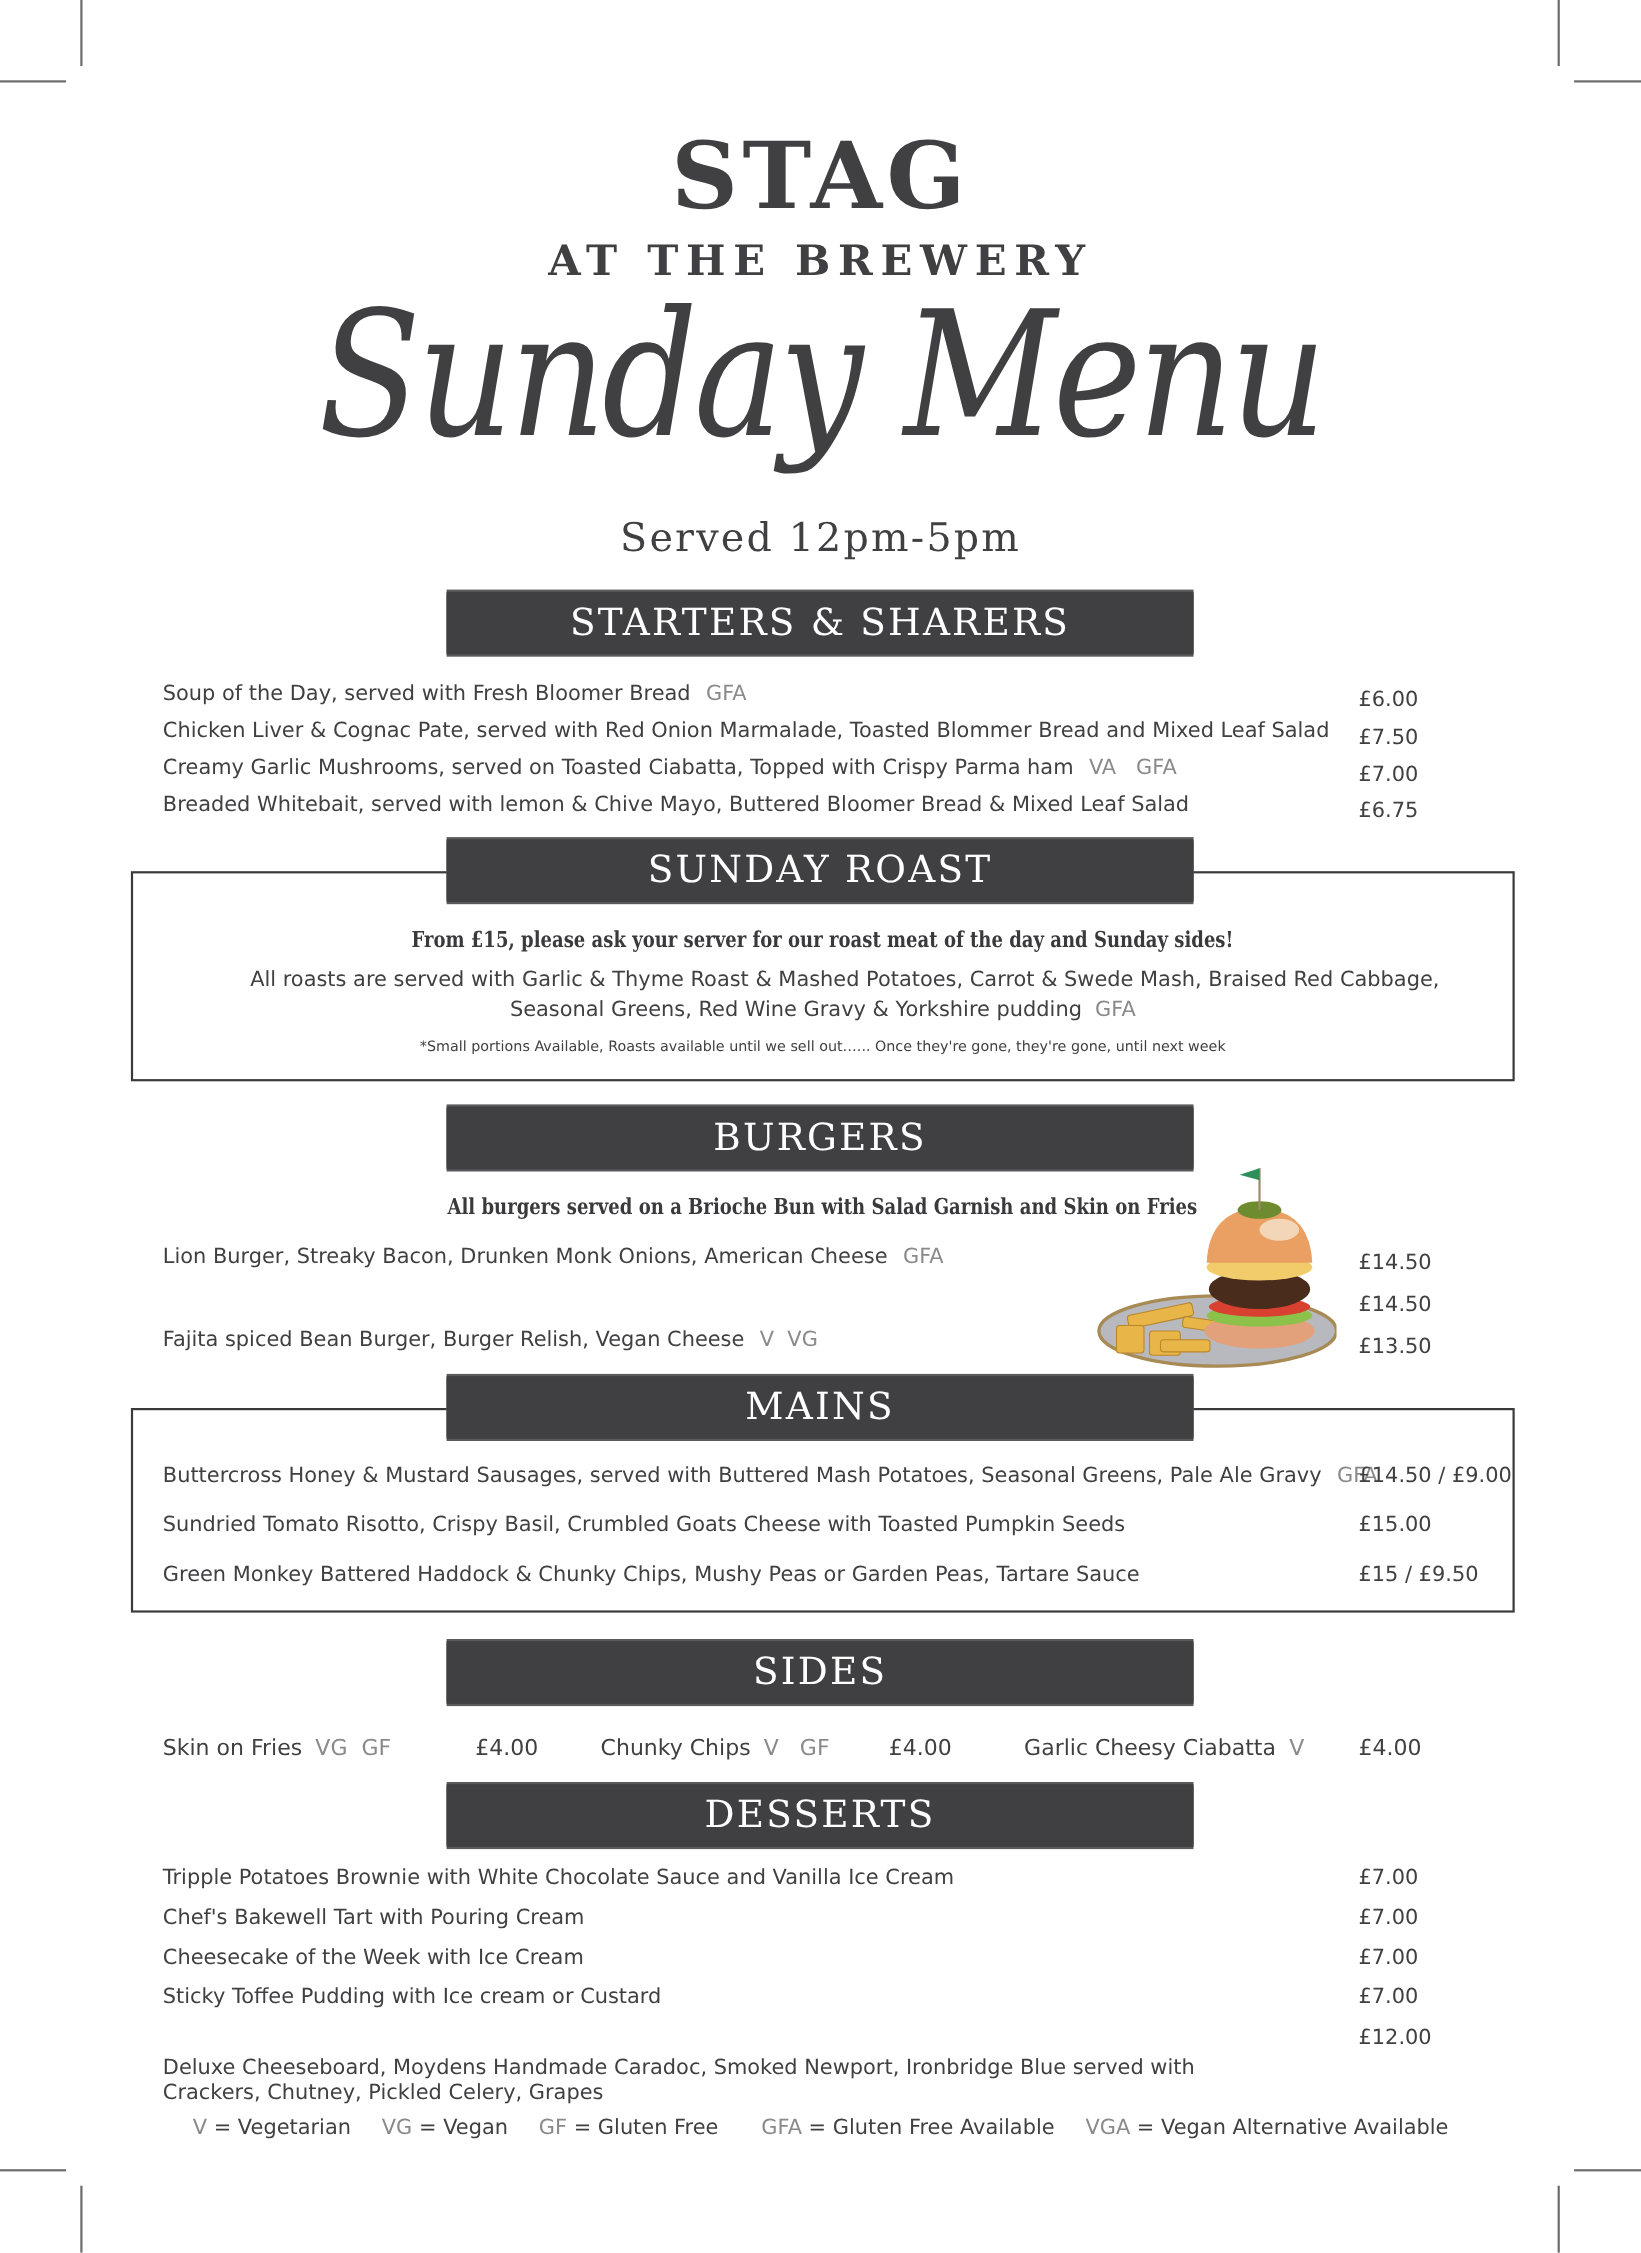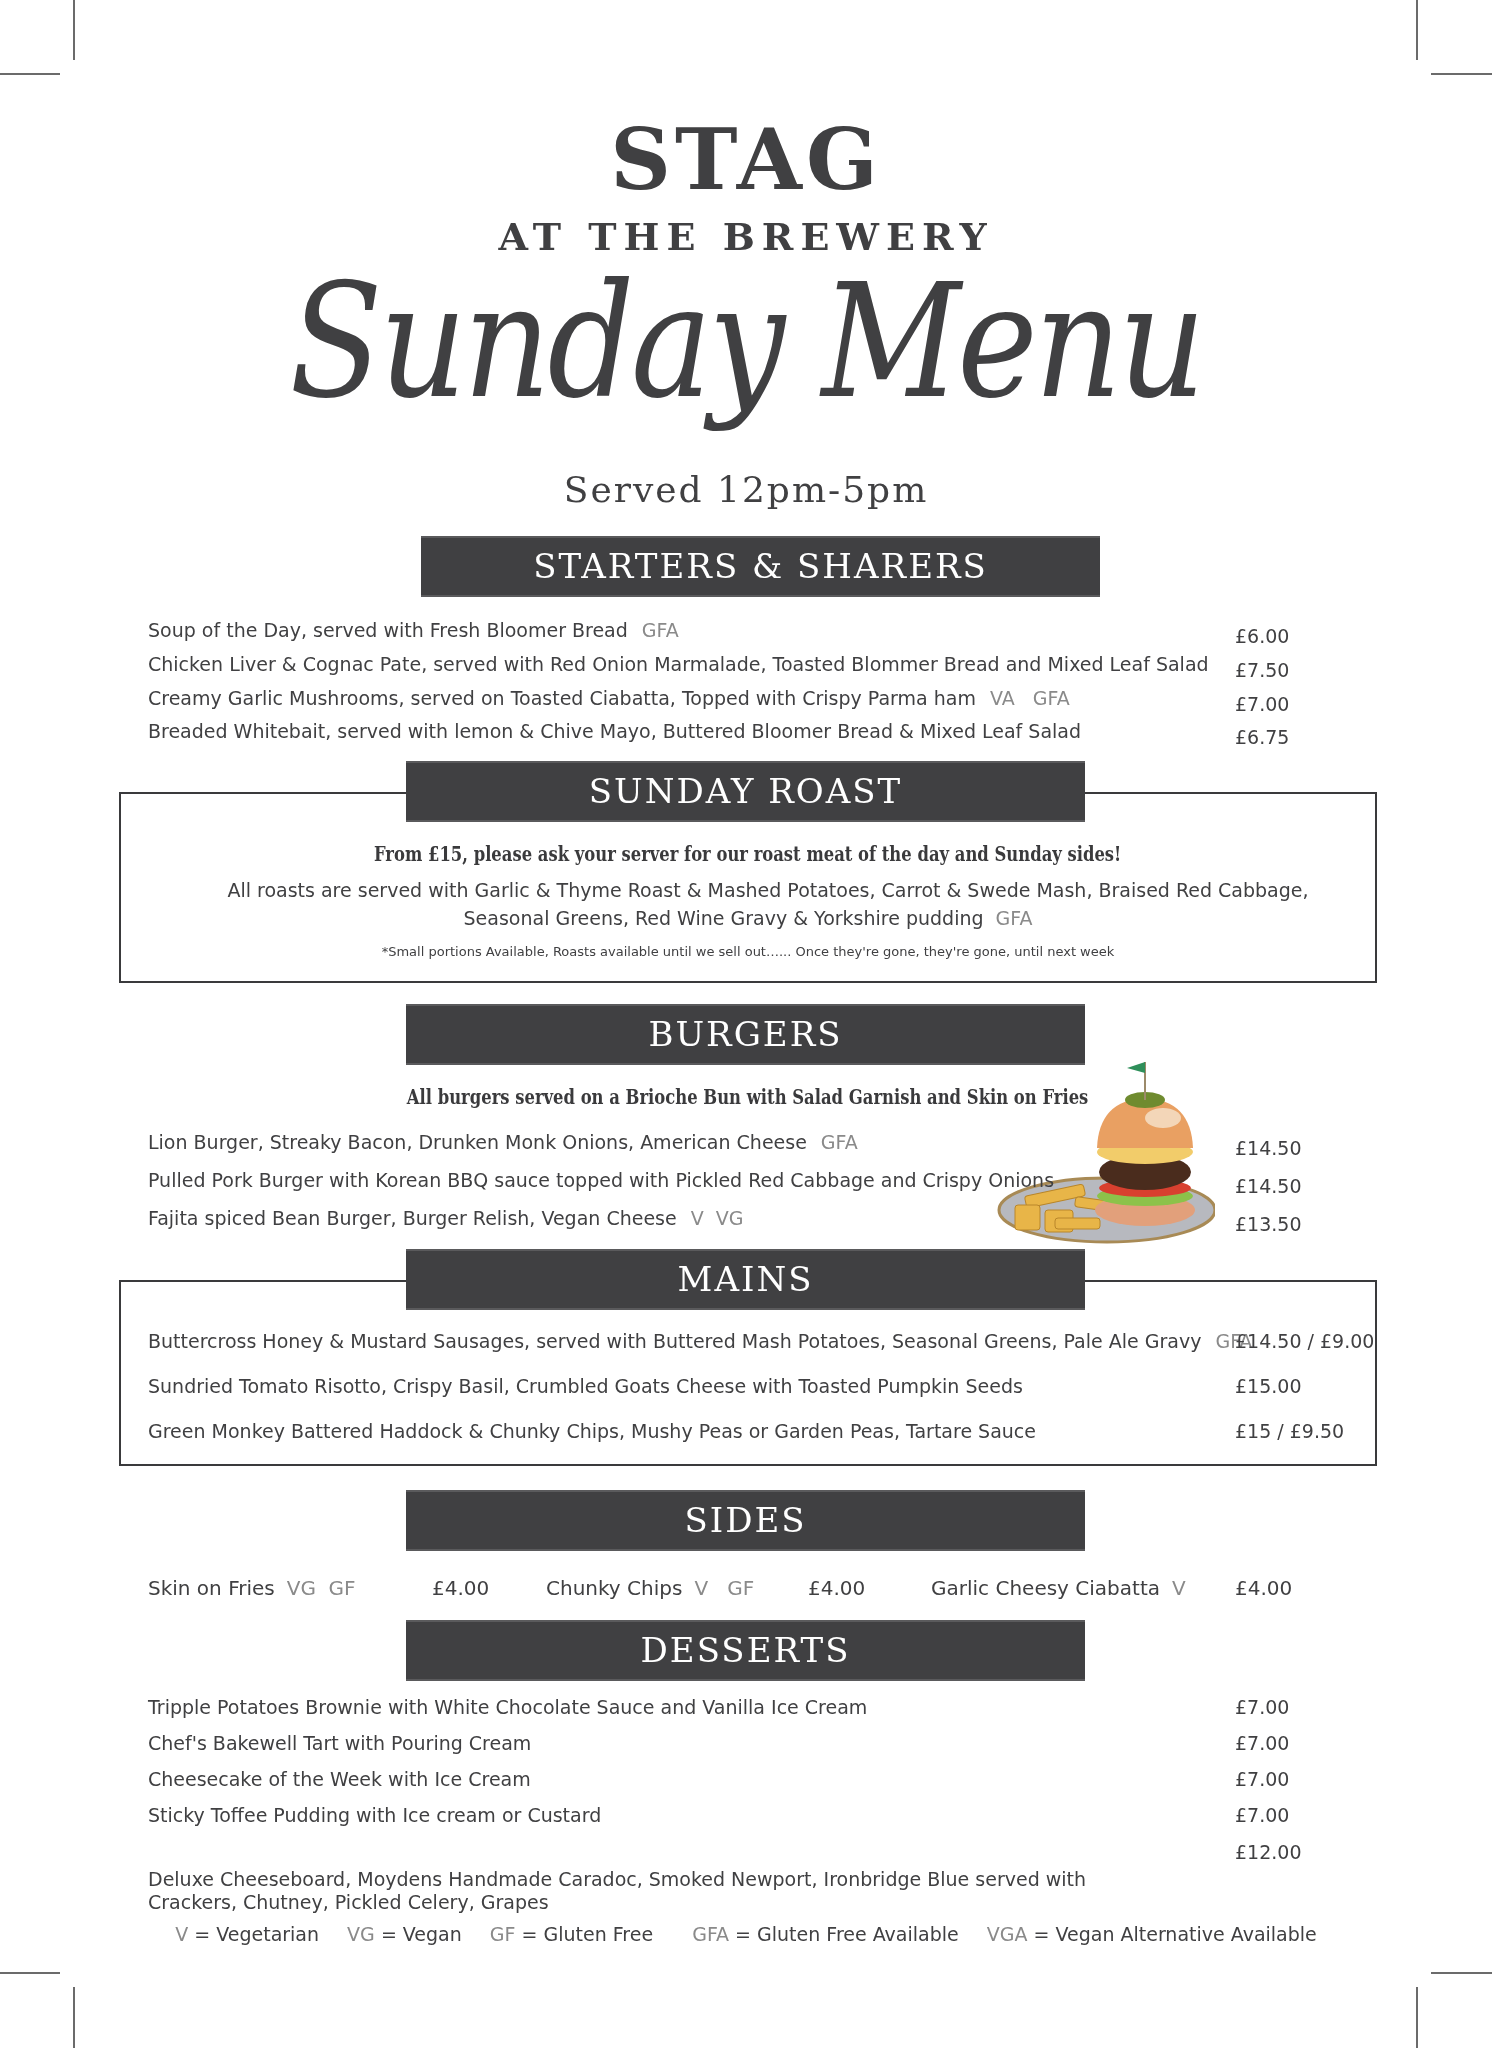--- a/index.html
+++ b/index.html
@@ -85,21 +85,21 @@
 <div class="crop" style="left:0;top:1972px;width:60px;height:2px;"></div>
 <div class="crop" style="left:73px;top:1987px;width:2px;height:61px;"></div>
 <div class="crop" style="left:1431px;top:1972px;width:61px;height:2px;"></div>
 <div class="crop" style="left:1416px;top:1987px;width:2px;height:61px;"></div>
 
 <div class="title-stag">STAG</div>
 <div class="title-sub">AT THE BREWERY</div>
 <div class="title-script">Sunday Menu</div>
 <div class="served">Served 12pm-5pm</div>
 
-<div class="banner" style="top:538px;margin-left:15px;">STARTERS &amp; SHARERS</div>
+<div class="banner" style="top:538px;">STARTERS &amp; SHARERS</div>
 
 <div class="row" style="top:616px;">
   <span class="desc"><span>Soup of the Day, served with Fresh Bloomer Bread</span><span class="tag">GFA</span></span>
   <span class="price">£6.00</span>
 </div>
 <div class="row" style="top:650px;">
   <span class="desc"><span>Chicken Liver &amp; Cognac Pate, served with Red Onion Marmalade, Toasted Blommer Bread and Mixed Leaf Salad</span></span>
   <span class="price">£7.50</span>
 </div>
 <div class="row" style="top:684px;">
@@ -146,21 +146,20 @@
   <ellipse cx="150" cy="40" rx="20" ry="8" fill="#6f8b2f"></ellipse>
   <line x1="150" y1="40" x2="150" y2="2" stroke="#9c8a6a" stroke-width="2"></line>
   <path d="M150 2 L132 8 L150 13 Z" fill="#2f8f5a"></path>
 </svg>
 
 <div class="row" style="top:1128px;">
   <span class="desc"><span>Lion Burger, Streaky Bacon, Drunken Monk Onions, American Cheese</span><span class="tag">GFA</span></span>
   <span class="price">£14.50</span>
 </div>
 <div class="row" style="top:1166px;">
-  <span class="desc"><span>Pulled Pork Burger with Korean BBQ sauce topped with Pickled Red Cabbage and Crispy Onions</span></span>
   <span class="price">£14.50</span>
 </div>
 <div class="row" style="top:1204px;">
   <span class="desc"><span>Fajita spiced Bean Burger, Burger Relish, Vegan Cheese</span><span class="tag" style="white-space:pre;">V  VG</span></span>
   <span class="price">£13.50</span>
 </div>
 
 <div class="box" style="top:1280px;height:186px;"></div>
 <div class="banner" style="top:1251px;">MAINS</div>
 

